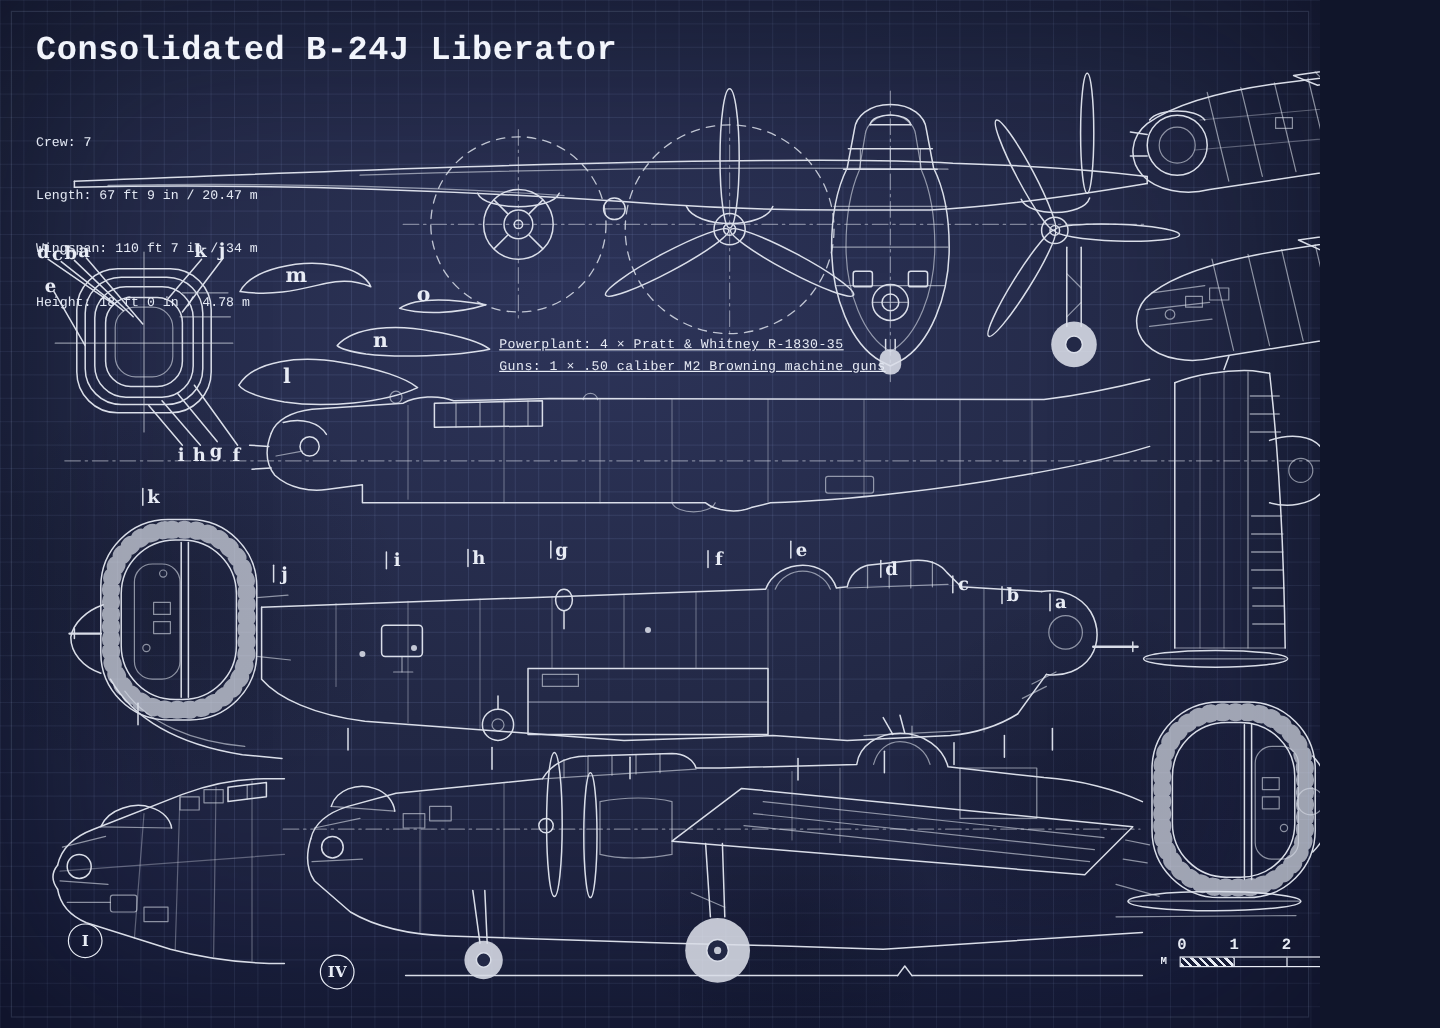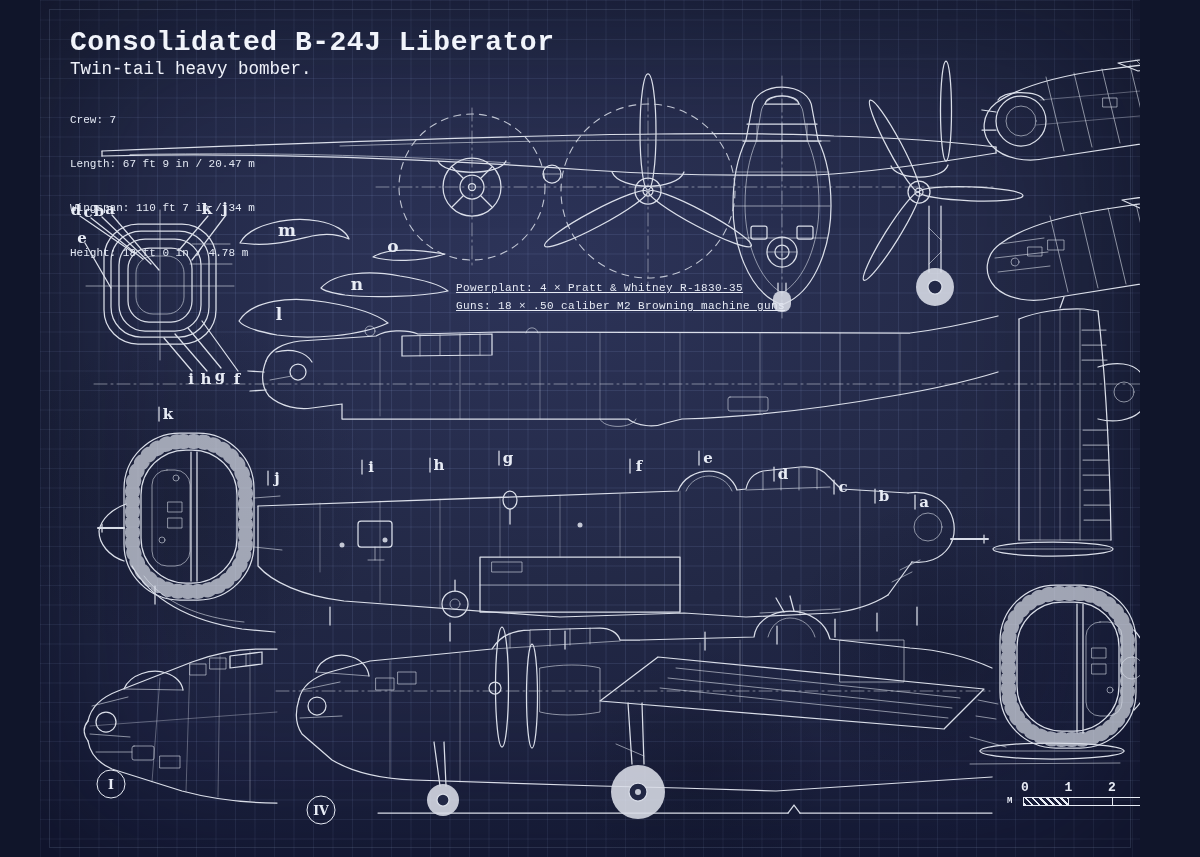--- a/index.html
+++ b/index.html
@@ -6,21 +6,20 @@
   .sheet{
     position:relative;width:1100px;height:857px;overflow:hidden;
     --ink:#e8ecf5;--bg:#232947;
     background-color:#232947;
     background-image:
       linear-gradient(to right, rgba(150,170,225,.13) 1px, transparent 1px),
       linear-gradient(to bottom, rgba(150,170,225,.13) 1px, transparent 1px),
       radial-gradient(ellipse 1000px 650px at 45% 30%, #2d3459, #222845 55%, #1b2040 100%);
     background-size:19.5px 19.5px, 19.5px 19.5px, 100% 100%;
     font-family:"Liberation Mono", monospace;
-    margin-left:40px;
   }
   .vignette{position:absolute;inset:0;pointer-events:none;
     box-shadow:inset 0 0 190px rgba(4,7,18,.6);
     background-image:
       radial-gradient(circle 220px at 82% 76%, rgba(8,11,24,.28), transparent 70%),
       radial-gradient(circle 260px at 14% 58%, rgba(8,11,24,.22), transparent 70%),
       radial-gradient(circle 180px at 60% 90%, rgba(8,11,24,.22), transparent 70%);}
   .frame{position:absolute;inset:9px;border:1px solid rgba(180,195,235,.14);pointer-events:none;}
   .art{position:absolute;left:0;top:0;opacity:.93;}
   .art path,.art line,.art rect,.art circle,.art ellipse{
@@ -426,30 +425,29 @@
       <line class="thin" x1="938" y1="700" x2="958" y2="704"></line>
         <line class="thin" x1="936" y1="716" x2="956" y2="719"></line>
     </g>
 
     <g>
       <line class="dd" x1="54" y1="384" x2="1192" y2="384"></line>
     </g>
   </svg>
 
   <div class="txt title">Consolidated B-24J Liberator</div>
-  <div class="txt subtitle">Twin-tail heavy bomber.</div>
   <div class="txt specs">
     <div>Crew: 7</div>
     <div>Length: 67 ft 9 in / 20.47 m</div>
     <div>Wingspan: 110 ft 7 in / 34 m</div>
     <div>Height: 18 ft 0 in / 4.78 m</div>
   </div>
 
   <div class="txt note" style="left:416px;top:282px;">Powerplant: 4 × Pratt &amp; Whitney R-1830-35</div>
-  <div class="txt note" style="left:416px;top:300px;">Guns: 18 × .50 caliber M2 Browning machine guns</div>
+  <div class="txt note" style="left:416px;top:300px;">Guns: 1 × .50 caliber M2 Browning machine guns</div>
 
   <div class="txt cl" style="left:36px;top:210px;">d</div>
   <div class="txt cl" style="left:48px;top:212px;">c</div>
   <div class="txt cl" style="left:59px;top:211px;">b</div>
   <div class="txt cl" style="left:70px;top:209px;">a</div>
   <div class="txt cl" style="left:42px;top:238px;">e</div>
   <div class="txt cl" style="left:167px;top:209px;">k</div>
   <div class="txt cl" style="left:185px;top:208px;">j</div>
   <div class="txt cl" style="left:151px;top:379px;">i</div>
   <div class="txt cl" style="left:166px;top:379px;">h</div>

